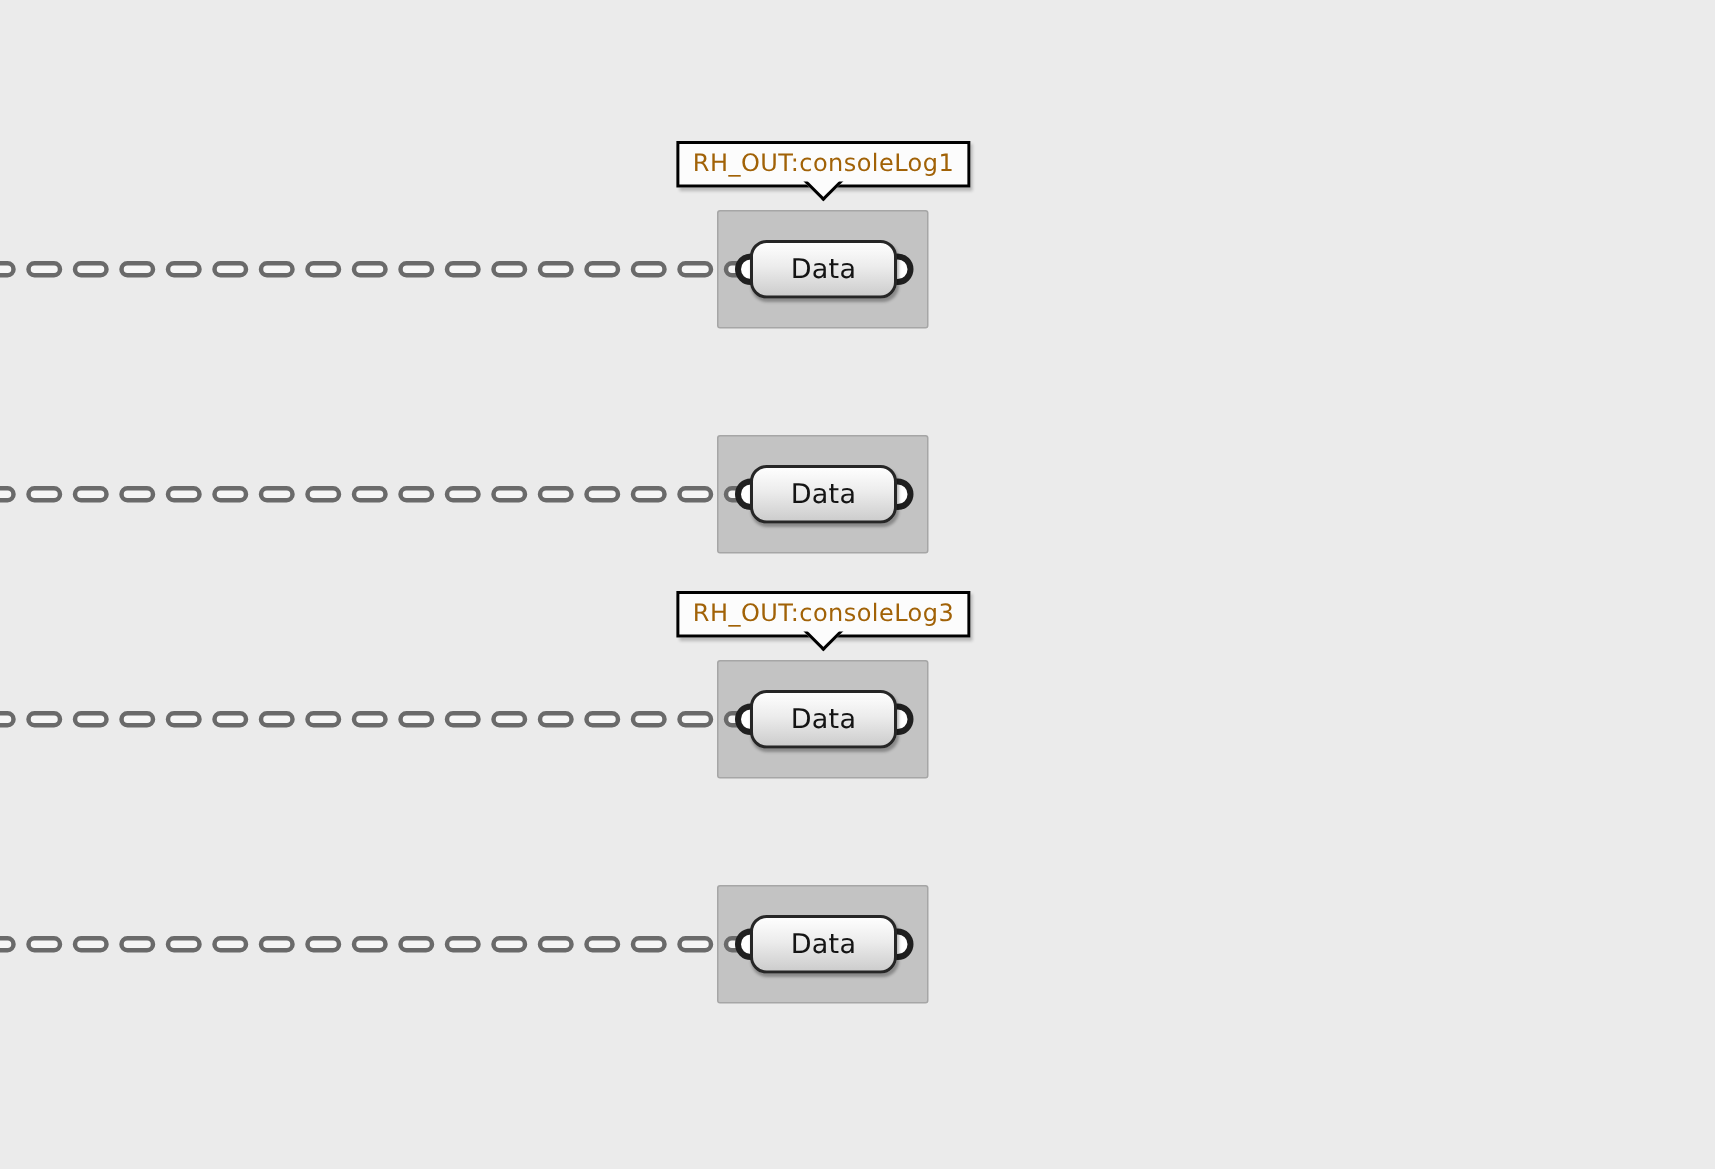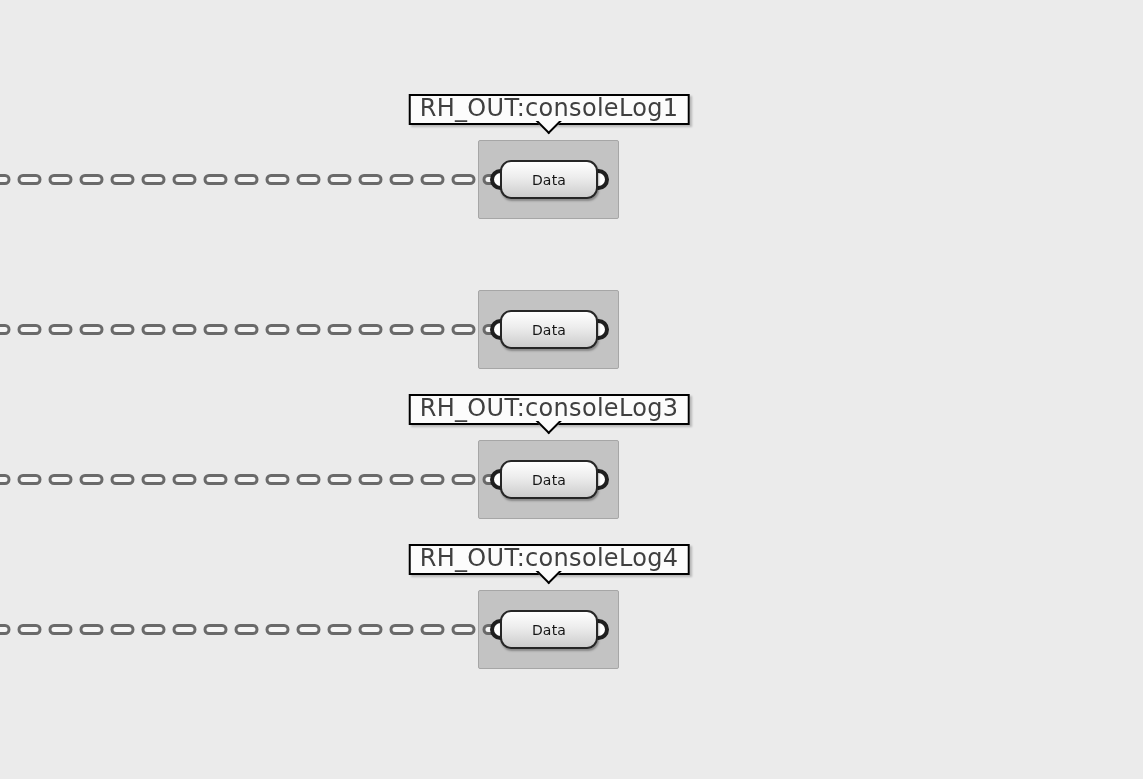--- a/index.html
+++ b/index.html
@@ -56,36 +56,36 @@
     width: 98px; height: 39px;
     box-sizing: border-box;
     background: linear-gradient(to bottom, #fefefe 0%, #ececec 45%, #cdcdcd 100%);
     border: 2px solid #262626;
     border-radius: 11px;
     box-shadow: 1px 2px 2px rgba(0,0,0,0.30);
     display: flex; align-items: center; justify-content: center;
     z-index: 4;
   }
   .capsule span {
-    font-size: 14px; color: #141414; letter-spacing: 0.2px;
+    font-size: 18px; color: #141414; letter-spacing: 0.2px;
   }
 
   
   .balloon {
     position: absolute; left: 549px; top: 94px;
     transform: translateX(-50%);
     background: #fcfcfc;
     border: 2px solid #000000;
     box-shadow: 2px 2px 2px rgba(0,0,0,0.22);
     padding: 0 9px 2px 9px;
     white-space: nowrap;
     z-index: 5;
   }
   .balloon .label-text {
-    font-size: 24px; line-height: 25px; color: #404040; letter-spacing: 0.3px;
+    font-size: 16px; line-height: 25px; color: #a16207; letter-spacing: 0.3px;
   }
   .tail-clip {
     position: absolute; left: 50%; top: 100%;
     margin-top: -2px;
     transform: translateX(-50%);
     width: 40px; height: 16px;
     overflow: hidden;
   }
   .tail {
     position: absolute; left: 50%; top: -11px;
@@ -158,21 +158,15 @@
     <div class="panel"></div>
     <svg class="wire" viewBox="0 0 520 25" width="520" height="25">
       <path d="M -8 12.5 H 498" fill="none" stroke="#6a6a6a" stroke-width="11" stroke-linecap="round" stroke-dasharray="13 18"></path>
       <path d="M -8 12.5 H 498" fill="none" stroke="#f6f6f6" stroke-width="5" stroke-linecap="round" stroke-dasharray="13 18"></path>
     </svg>
     <div class="grip grip-left"></div>
     <div class="grip grip-right"></div>
     <div class="capsule">
       <span>Data</span>
     </div>
-    <div class="balloon">
-      <span class="label-text">RH_OUT:consoleLog4</span>
-      <div class="tail-clip">
-          <div class="tail"></div>
-        </div>
-    </div>
   </div>
 
 </div>
 
 </body></html>

